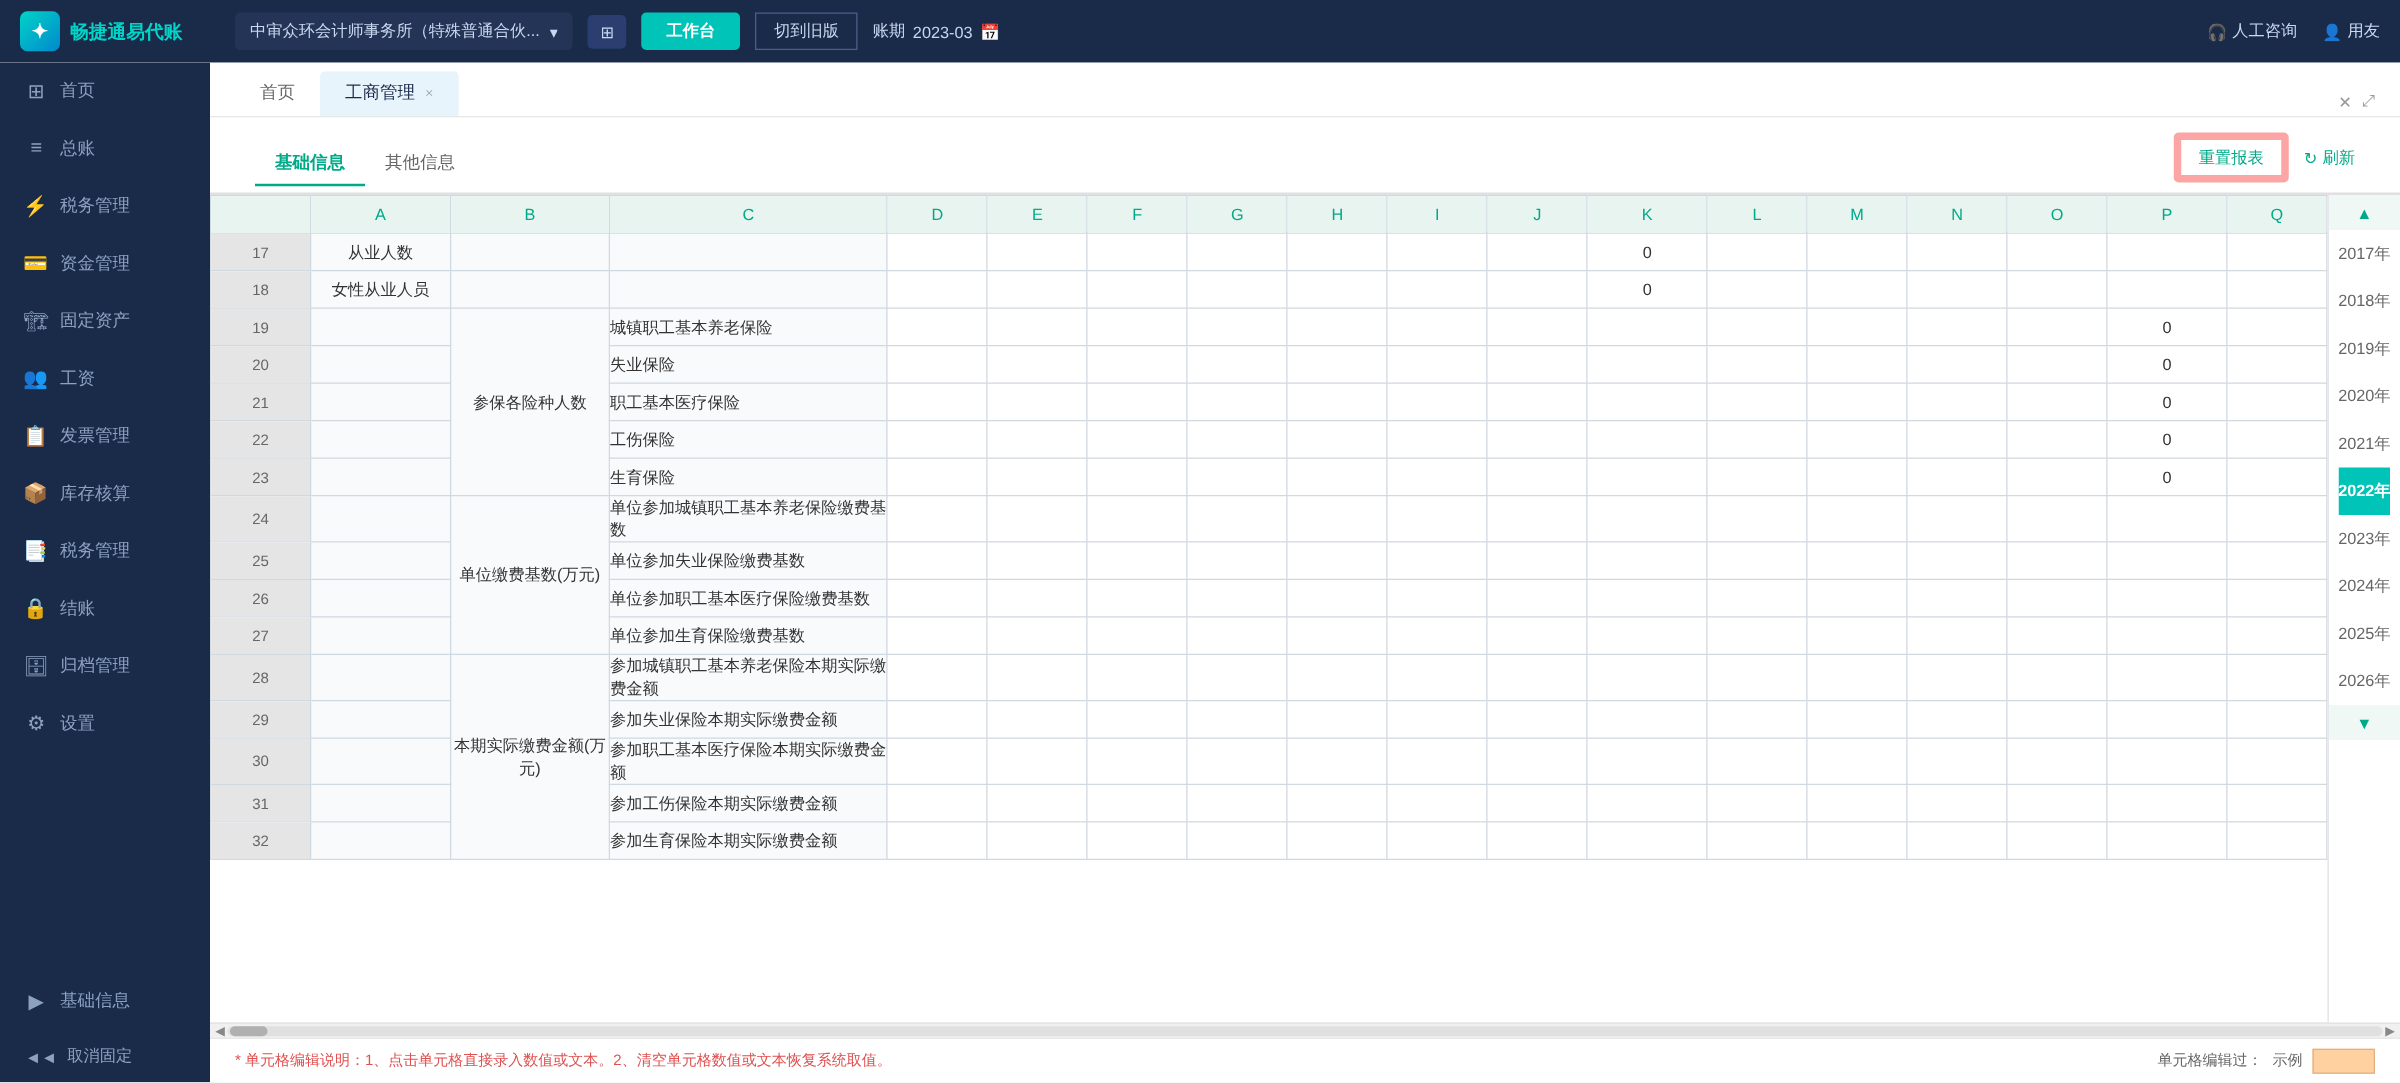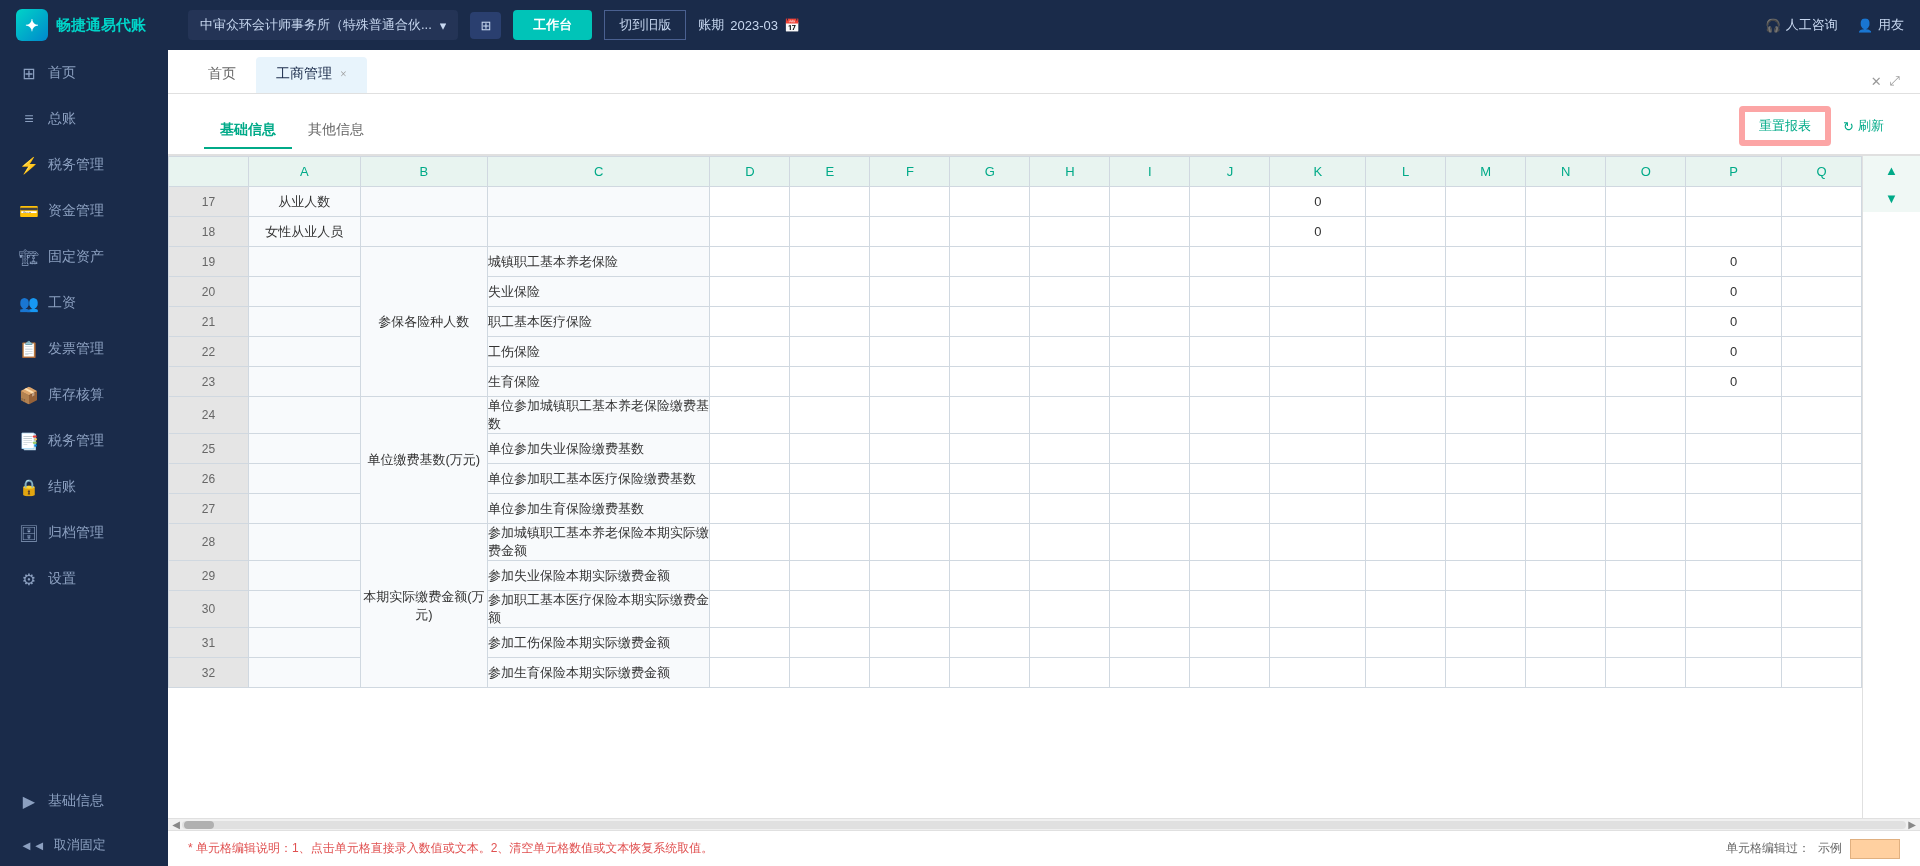--- a/index.html
+++ b/index.html
@@ -552,20 +552,32 @@
                   <td class="data-cell"></td>
                   <td class="data-cell zero"></td>
                   <td class="data-cell"></td>
                 </tr>
               </tbody>
           </table>
         </div>
 
         <div class="year-panel">
           <div class="year-arrow">▲</div>
+          <div id="year-items-container">
+              <div class="year-item">2017年</div>
+              <div class="year-item">2018年</div>
+              <div class="year-item">2019年</div>
+              <div class="year-item">2020年</div>
+              <div class="year-item">2021年</div>
+              <div class="year-item active">2022年</div>
+              <div class="year-item">2023年</div>
+              <div class="year-item">2024年</div>
+              <div class="year-item">2025年</div>
+              <div class="year-item">2026年</div>
+            </div>
           <div class="year-arrow">▼</div>
         </div>
       </div>
 
       <div class="h-scroll">
         <div class="h-scroll-btn">◀</div>
         <div class="h-scroll-track">
           <div class="h-scroll-thumb"></div>
         </div>
         <div class="h-scroll-btn">▶</div>

